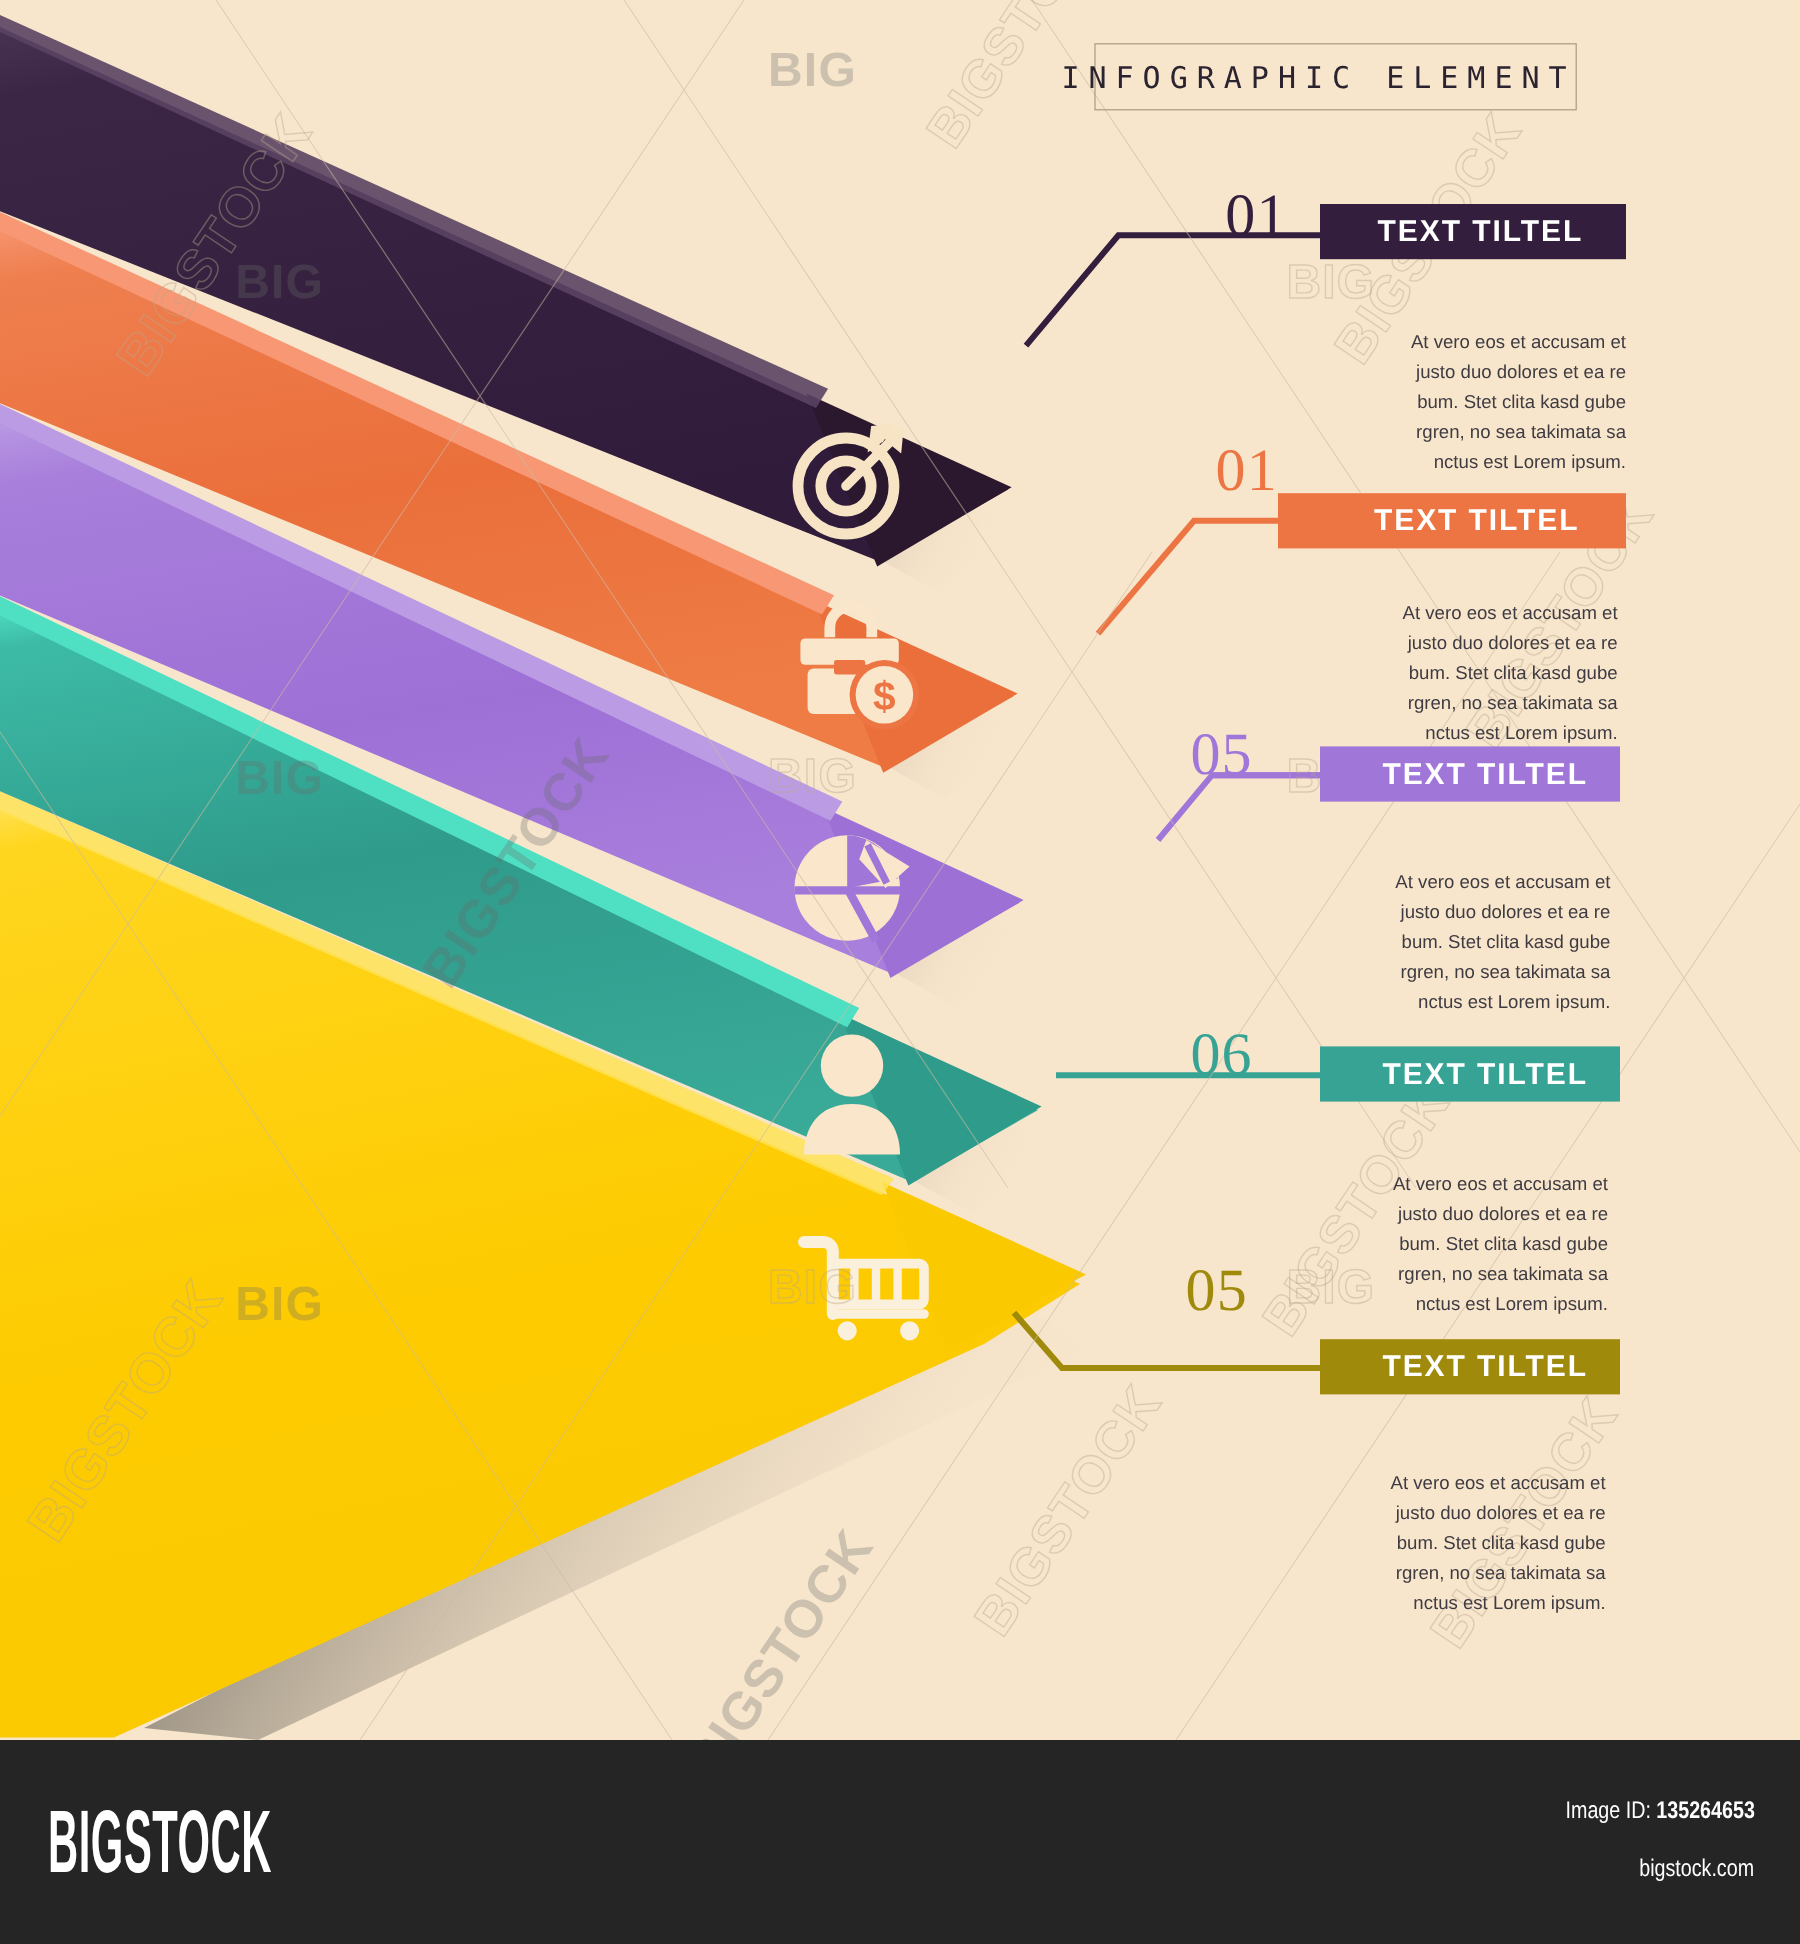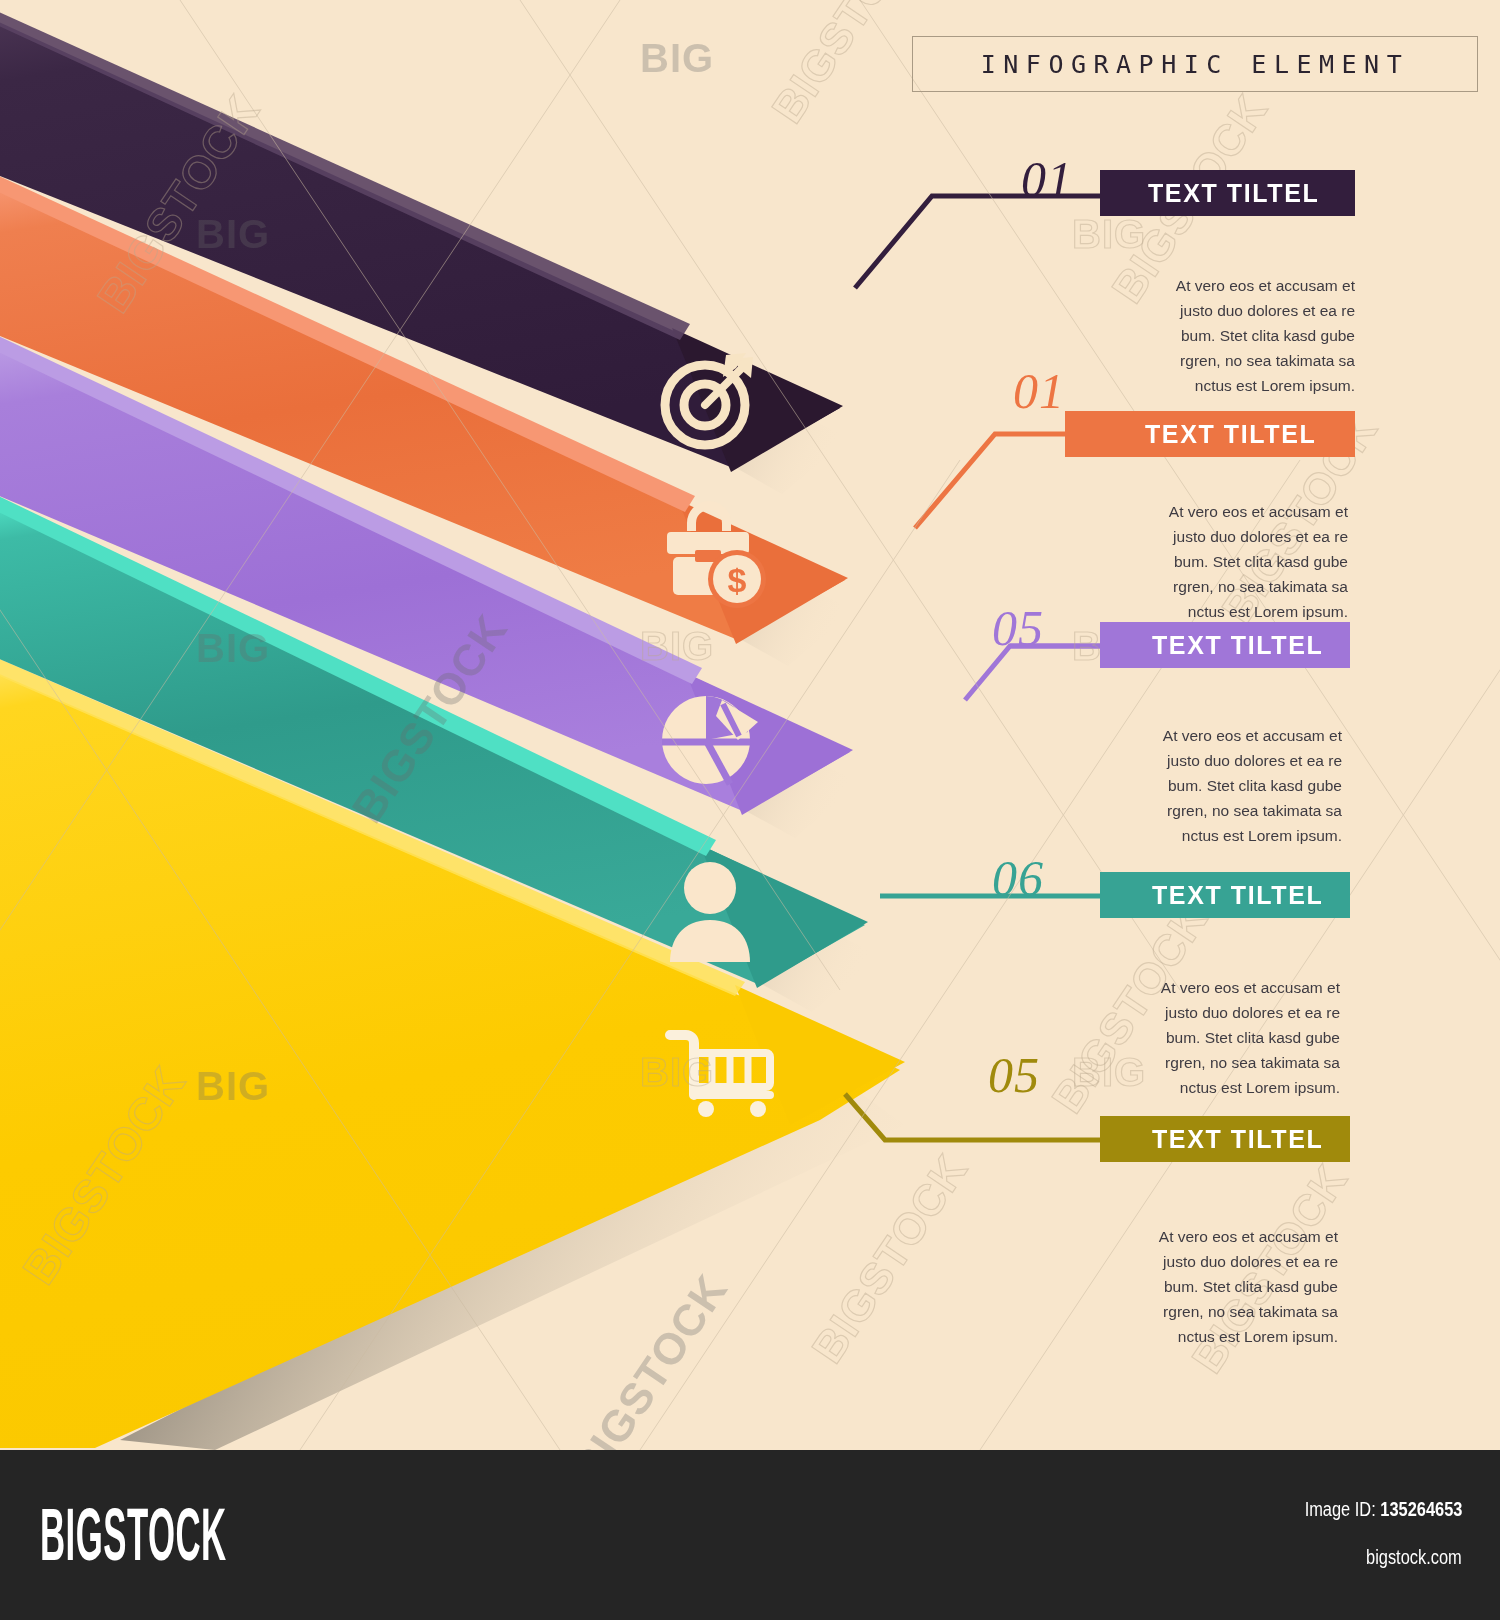--- a/index.html
+++ b/index.html
@@ -29,39 +29,38 @@
   .wmsolid{
     font-family:"Liberation Sans", sans-serif;
     font-weight:700;
     fill:#6a6a6a;
     opacity:.30;
     letter-spacing:1px;
   }
 
   
   #titlebox{
-    position:absolute;left:912px;top:36px;width:566px;height:56px;
+    position:absolute;left:912px;top:36px;width:402px;height:56px;
     border:1px solid #a99a84;
     box-sizing:border-box;
-    display:flex;align-items:center;justify-content:center;
+    display:flex;align-items:center;justify-content:flex-end;
   }
   #titlebox span{
     font-family:"DejaVu Sans Mono", monospace;
     font-size:25px;
     letter-spacing:7.5px;
     color:#2b2430;
     white-space:nowrap;
   }
 
   
   .item{position:absolute;}
   .num{
     position:absolute;
     font-family:"Liberation Serif", serif;
-    font-style:italic;
     font-size:50px;
     line-height:1;
     letter-spacing:1px;
     white-space:nowrap;
   }
   .labelbox{
     position:absolute;
     height:46px;
     display:flex;align-items:center;
     box-sizing:border-box;

